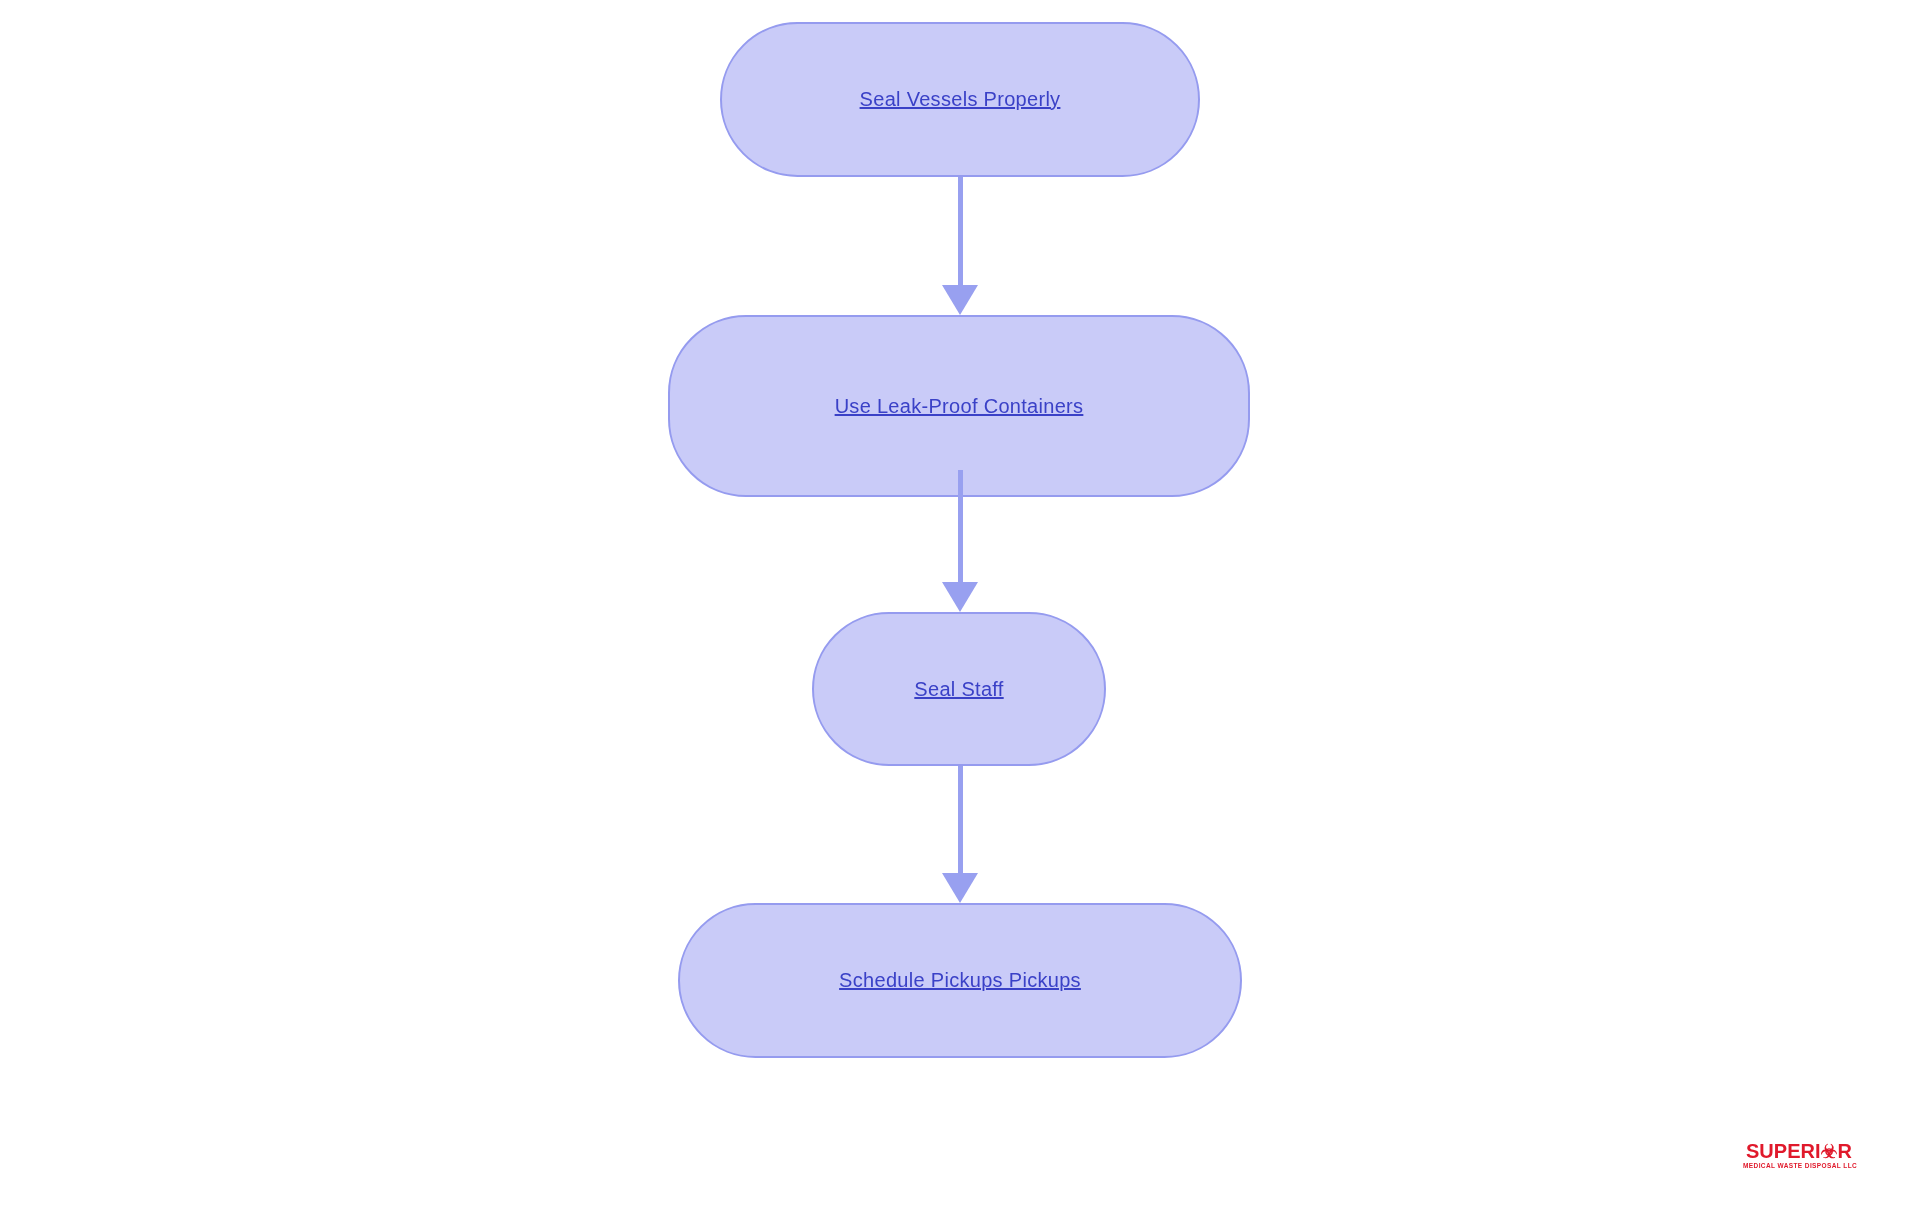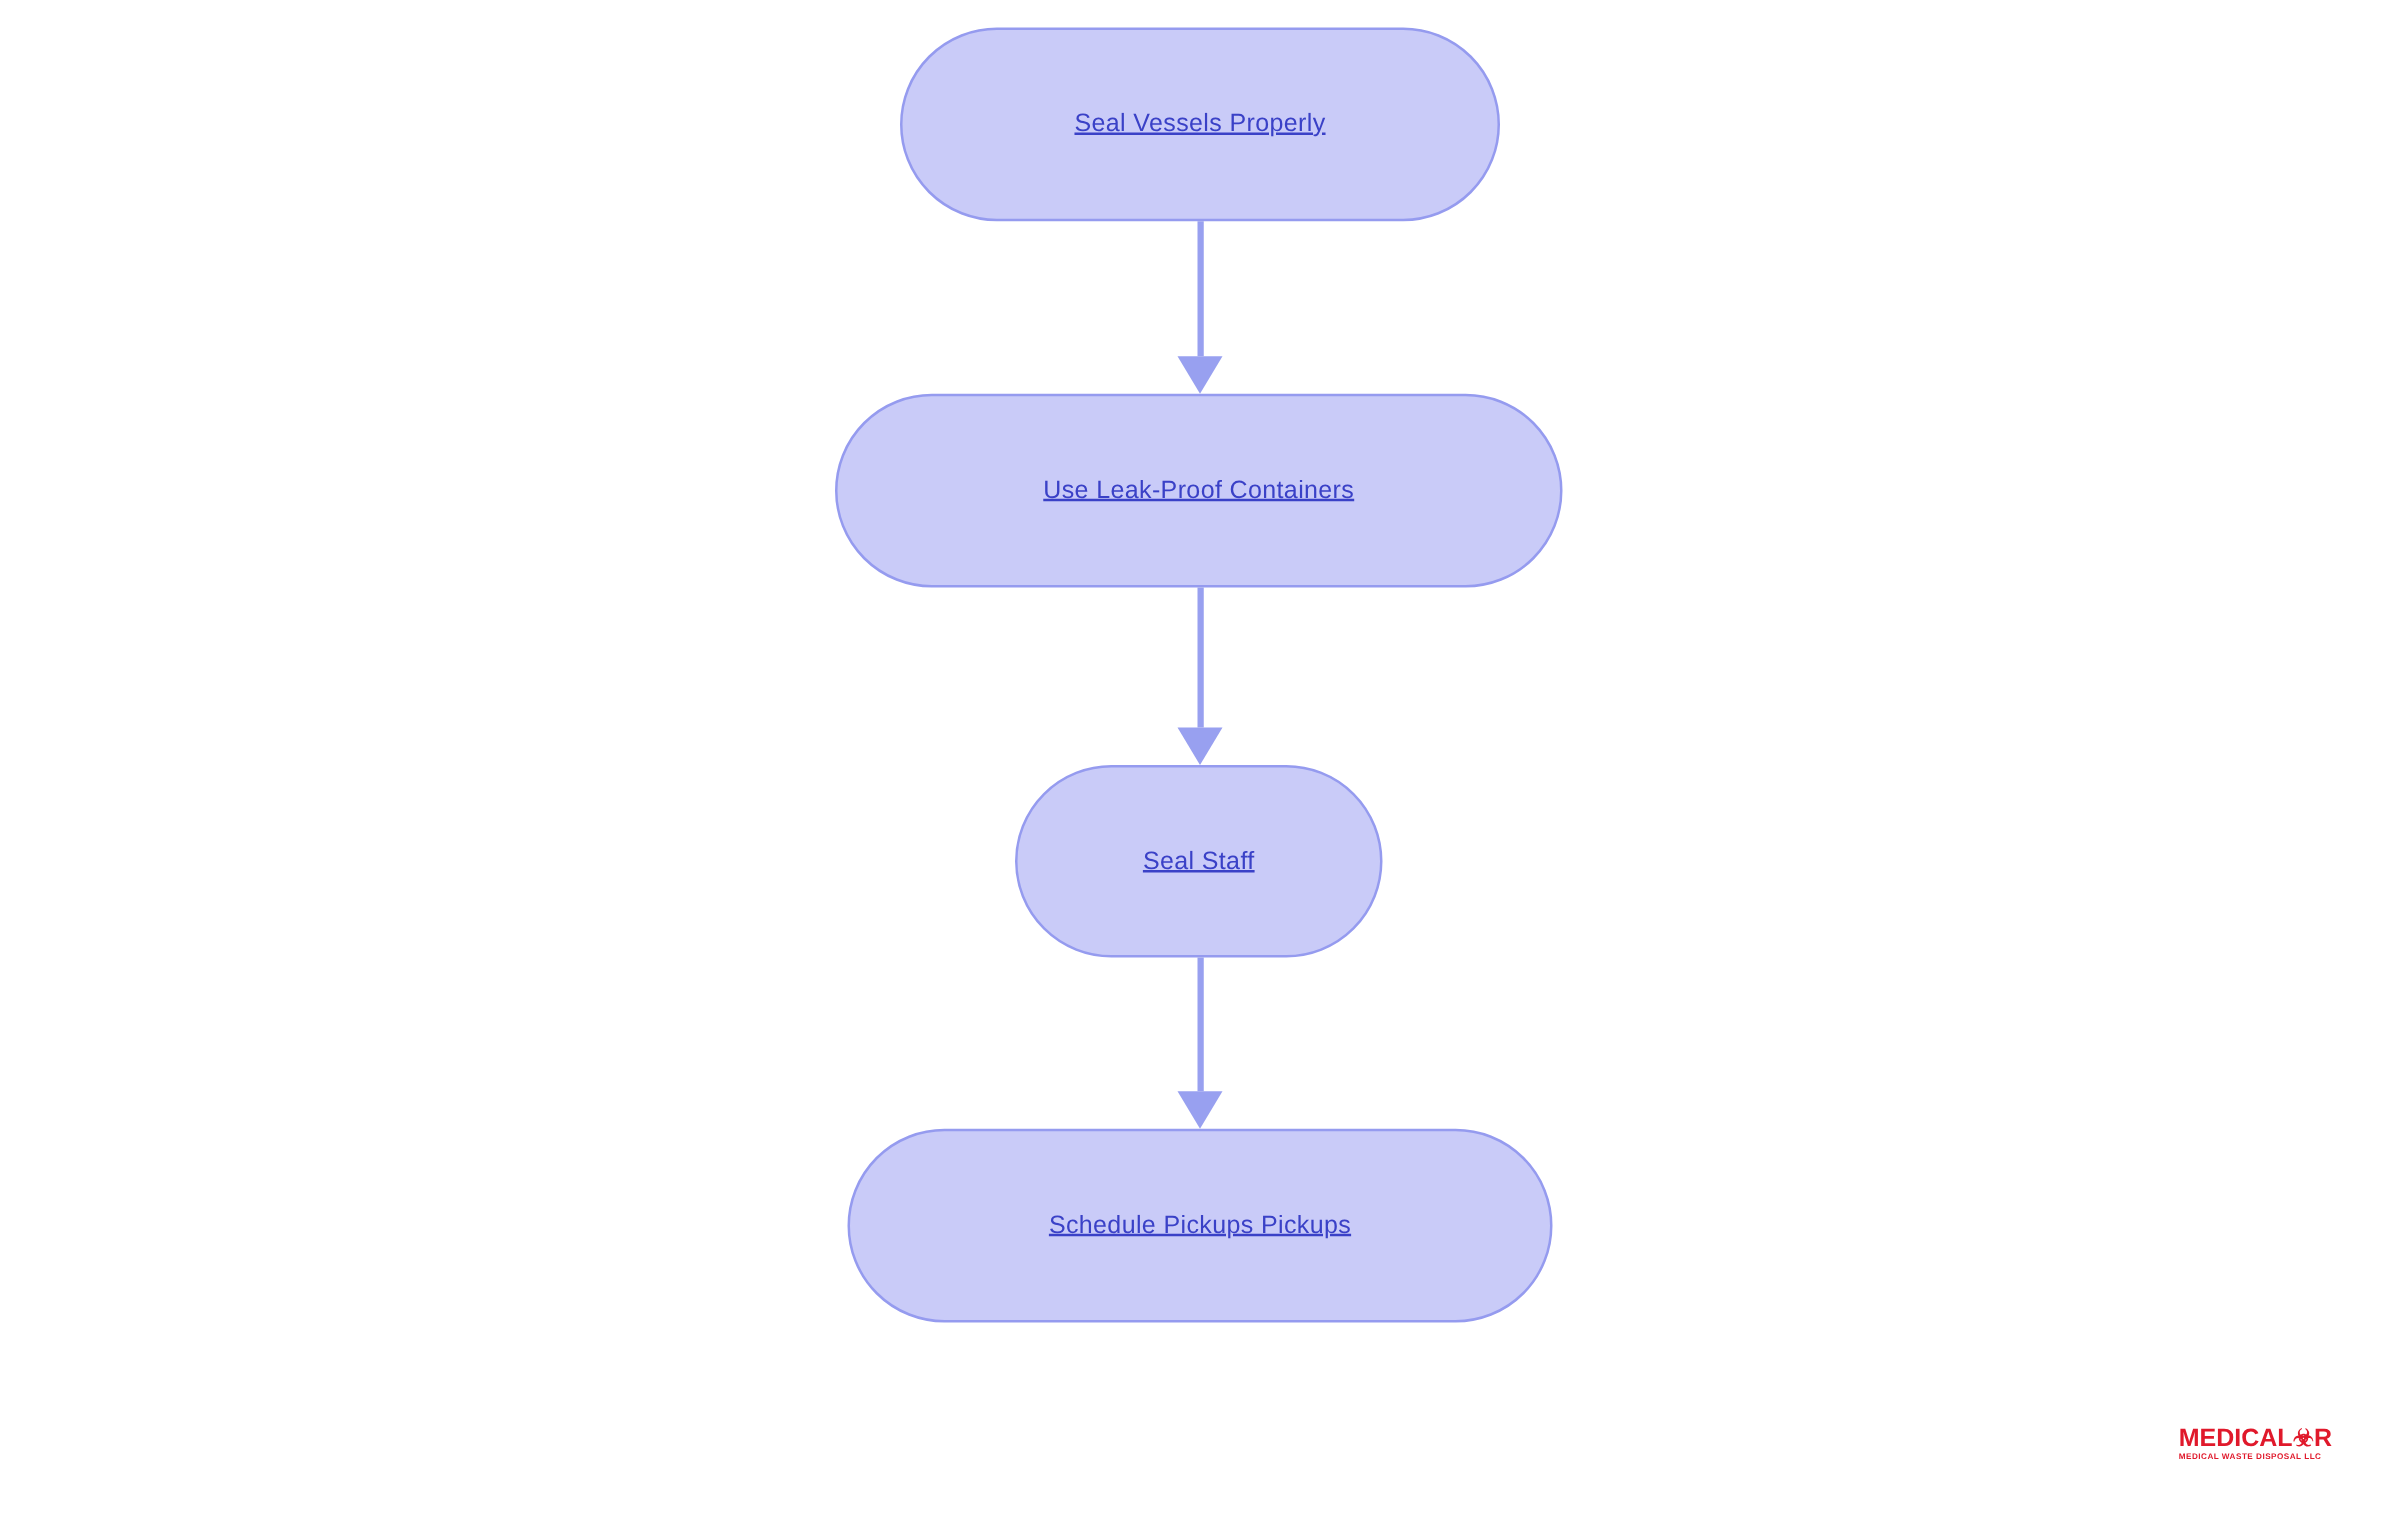--- a/index.html
+++ b/index.html
@@ -30,21 +30,21 @@
     justify-content: center;
   }
   .node .node-label {
     color: var(--node-text);
     font-size: 20px;
     letter-spacing: 0.3px;
     white-space: nowrap;
     text-decoration: underline;
   }
   .n1 { left: 720px; top: 22px;  width: 480px; height: 155px; }
-  .n2 { left: 668px; top: 315px; width: 582px; height: 155px; }
+  .n2 { left: 668px; top: 315px; width: 582px; height: 182px; }
   .n3 { left: 812px; top: 612px; width: 294px; height: 154px; }
   .n4 { left: 678px; top: 903px; width: 564px; height: 155px; }
 
   .arrow {
     position: absolute;
     left: 960px;
     transform: translateX(-50%);
     display: flex;
     flex-direction: column;
     align-items: center;
@@ -120,17 +120,17 @@
   <div class="arrow a3">
     <div class="arrow-line"></div>
     <div class="arrow-head"></div>
   </div>
 
   <div class="node n4">
     <span class="node-label">Schedule Pickups Pickups</span>
   </div>
 
   <div class="watermark">
-    <div class="wordmark"><span>MEDICAL</span><span class="bio">☣</span><span>R</span></div>
+    <div class="wordmark"><span>SUPERI</span><span class="bio">☣</span><span>R</span></div>
     <div class="tagline">MEDICAL WASTE DISPOSAL LLC</div>
   </div>
 
 </div>
 
 </body></html>

